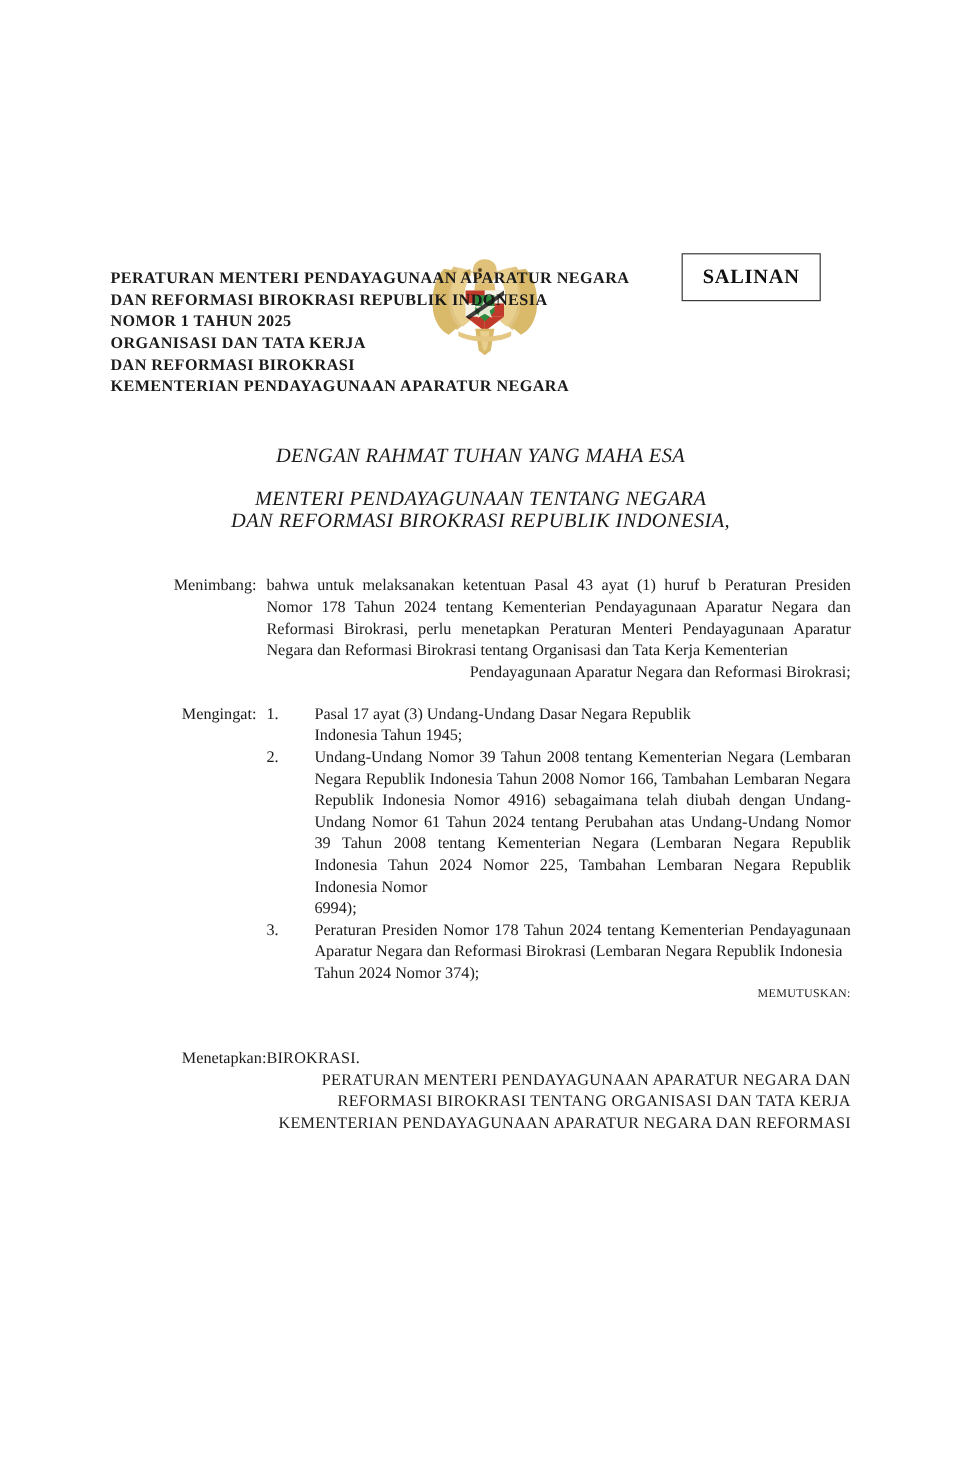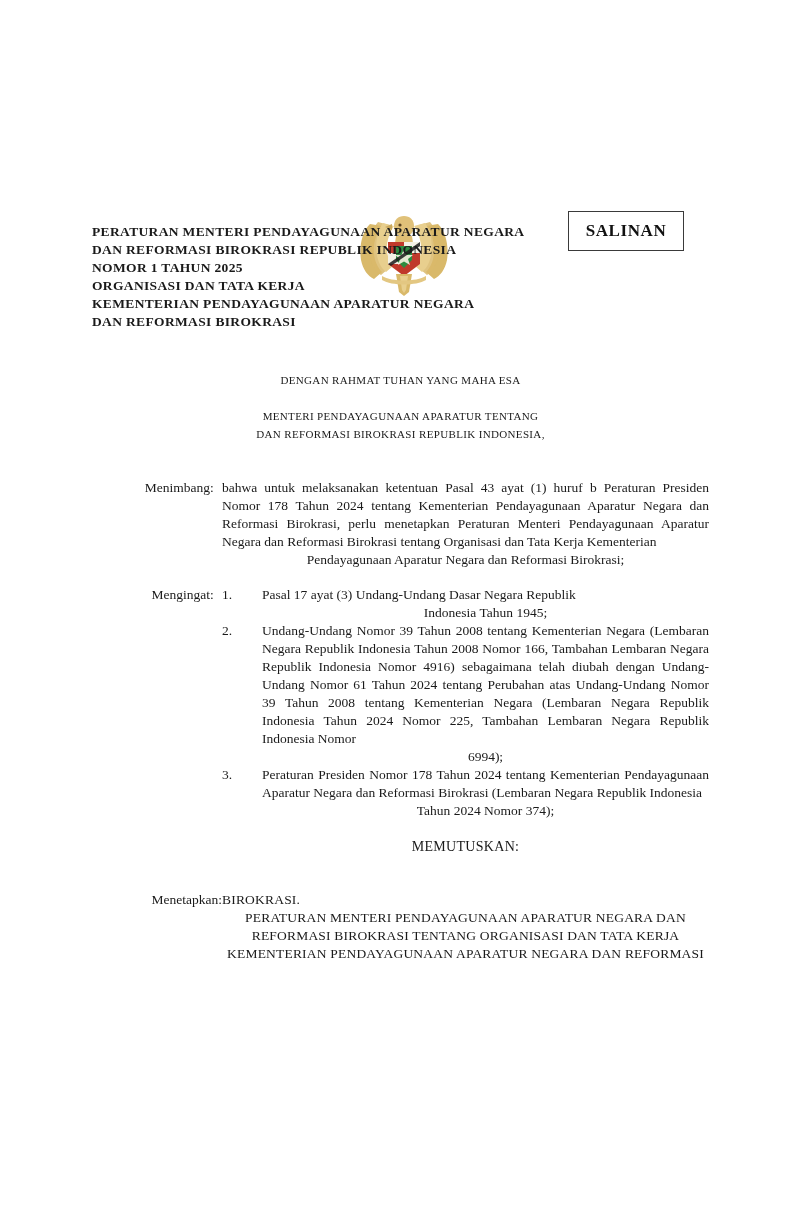--- a/index.html
+++ b/index.html
@@ -72,24 +72,25 @@
   }
 
   .subtitle-block {
     position: absolute;
     left: 92px;
     top: 371px;
     width: 617px;
     text-align: center;
   }
   .subtitle-block .tline {
-    font-size: 11px;
+    font-size: 17px;
     line-height: 18px;
     letter-spacing: 0.35px;
     white-space: nowrap;
+    font-style: italic;
   }
   .gap-line {
     height: 18px;
   }
 
   
   .clauses {
     position: absolute;
     left: 92px;
     top: 479px;
@@ -115,21 +116,21 @@
   }
   .clause-body {
     flex: 1 1 auto;
     font-size: 13.5px;
     line-height: 18px;
     text-align: justify;
     text-justify: inter-word;
     hyphens: none;
   }
   .clause-body.last-left > p:last-child {
-    text-align: center;
+    text-align: right;
   }
   .clause-body p {
     margin: 0;
   }
 
   
   ol.numlist {
     list-style: none;
     margin: 0;
     padding: 0;
@@ -144,29 +145,29 @@
     width: 40px;
     flex: 0 0 40px;
     text-align: left;
   }
   ol.numlist > li .itemtext {
     flex: 1 1 auto;
     text-align: justify;
     text-justify: inter-word;
   }
   ol.numlist > li .itemtext > .lastline {
-    text-align: center;
+    text-align: left;
   }
 
   .memutuskan {
-    text-align: center;
-    font-size: 14px;
+    text-align: right;
+    font-size: 10px;
     line-height: 18px;
     letter-spacing: 0.3px;
-    margin-top: 18px;
+    margin-top: 0;
     margin-bottom: 18px;
   }
 
   .clause.menetapkan .clause-label {
     width: 130px;
     flex: 0 0 130px;
   }
   .clause.menetapkan .clause-body {
     letter-spacing: 0.2px;
   }
@@ -228,28 +229,28 @@
     <div class="salinan-box">
       <span>SALINAN</span>
     </div>
   </div>
 
   <div class="title-block">
     <div class="tline">PERATURAN MENTERI PENDAYAGUNAAN APARATUR NEGARA</div>
     <div class="tline">DAN REFORMASI BIROKRASI REPUBLIK INDONESIA</div>
     <div class="tline">NOMOR 1 TAHUN 2025</div>
     <div class="tline">ORGANISASI DAN TATA KERJA</div>
+    <div class="tline">DAN REFORMASI BIROKRASI</div>
     <div class="tline">KEMENTERIAN PENDAYAGUNAAN APARATUR NEGARA</div>
-    <div class="tline">DAN REFORMASI BIROKRASI</div>
   </div>
 
   <div class="subtitle-block">
     <div class="tline">DENGAN RAHMAT TUHAN YANG MAHA ESA</div>
     <div class="gap-line"></div>
-    <div class="tline">MENTERI PENDAYAGUNAAN APARATUR TENTANG</div>
+    <div class="tline">MENTERI PENDAYAGUNAAN TENTANG NEGARA</div>
     <div class="tline">DAN REFORMASI BIROKRASI REPUBLIK INDONESIA,</div>
   </div>
 
   <div class="clauses">
 
     <div class="clause">
       <div class="clause-label">Menimbang</div>
       <div class="clause-colon">:</div>
       <div class="clause-body last-left">
         <p>bahwa untuk melaksanakan ketentuan Pasal 43 ayat (1) huruf b Peraturan Presiden Nomor 178 Tahun 2024 tentang Kementerian Pendayagunaan Aparatur Negara dan Reformasi Birokrasi, perlu menetapkan Peraturan Menteri Pendayagunaan Aparatur Negara dan Reformasi Birokrasi tentang Organisasi dan Tata Kerja Kementerian</p>

